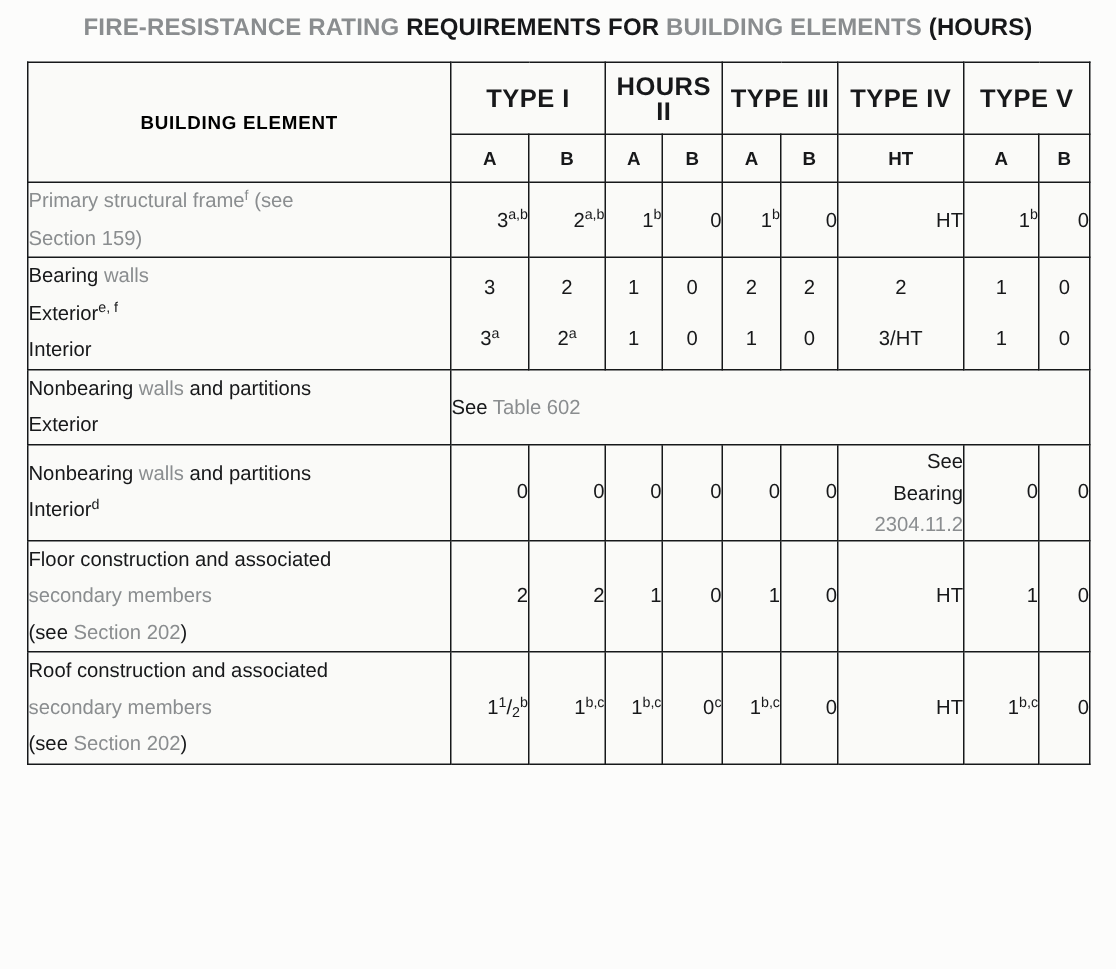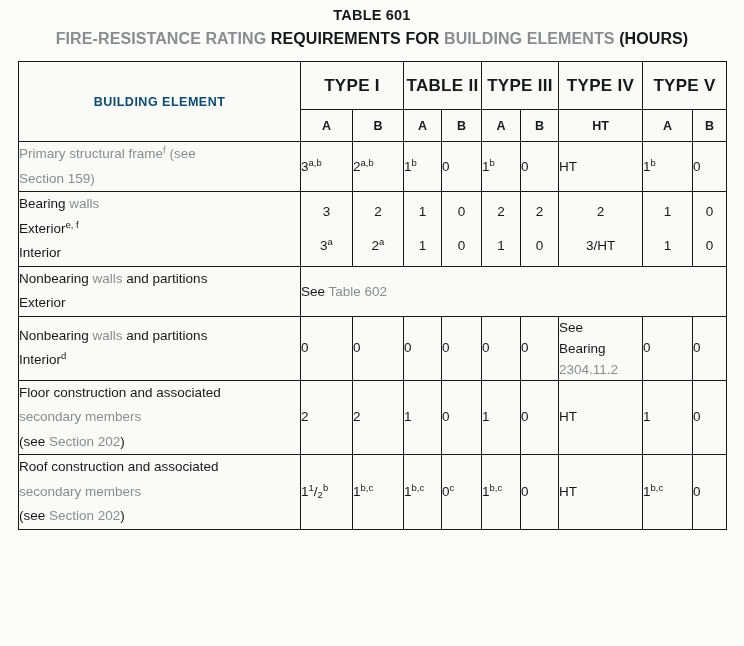--- a/index.html
+++ b/index.html
@@ -77,21 +77,21 @@
   col.c-5a   { width: 50px; }
   col.c-5b   { width: 34px; }
 
   
   .hdr-elem {
     height: 79px;
     text-align: center;
     font-size: 12.5px;
     font-weight: bold;
     letter-spacing: 0.5px;
-    color: #0c4a6e;
+    color: #000000;
   }
   .hdr-type {
     height: 47px;
     text-align: center;
     font-size: 17px;
     font-weight: bold;
     letter-spacing: 0.3px;
     color: #17181a;
     line-height: 17px;
     padding: 0 2px;
@@ -107,21 +107,21 @@
   
   td.elem {
     text-align: left;
     padding: 10px 0 10px 11px;
     font-size: 13.5px;
     line-height: 24.5px;
     color: #17181a;
     margin-left: 48px;
   }
   td.val {
-    text-align: left;
+    text-align: right;
     font-size: 13.5px;
     color: #17181a;
     line-height: 18px;
   }
   td.val.multi { line-height: 21px; }
   td.val-stack {
     text-align: center;
     font-size: 13.5px;
     color: #17181a;
     line-height: 34px;
@@ -153,21 +153,20 @@
     vertical-align: baseline;
   }
   .rowline { display: block; }
 </style>
 </head>
 <body>
 
 <div class="page">
 
   <div class="title-wrap">
-    <div class="table-number">TABLE 601</div>
     <div class="table-caption">
       <span class="muted">FIRE-RESISTANCE RATING </span><span class="dark">REQUIREMENTS FOR </span><span class="muted">BUILDING ELEMENTS </span><span class="dark">(HOURS)</span>
     </div>
   </div>
 
   <div class="tbl-holder">
     <table class="t601">
       <colgroup>
         <col class="c-elem">
           <col class="c-1a">
@@ -177,21 +176,21 @@
           <col class="c-3a">
           <col class="c-3b">
           <col class="c-4ht">
           <col class="c-5a">
           <col class="c-5b">
       </colgroup>
       <thead>
         <tr>
           <th class="hdr-elem" rowspan="2">BUILDING ELEMENT</th>
           <th class="hdr-type" colspan="2">TYPE I</th>
-          <th class="hdr-type" colspan="2">TABLE II</th>
+          <th class="hdr-type" colspan="2">HOURS II</th>
           <th class="hdr-type" colspan="2">TYPE III</th>
           <th class="hdr-type">TYPE IV</th>
           <th class="hdr-type" colspan="2">TYPE V</th>
         </tr>
         <tr>
           <th class="hdr-sub">A</th>
           <th class="hdr-sub">B</th>
           <th class="hdr-sub">A</th>
           <th class="hdr-sub">B</th>
           <th class="hdr-sub">A</th>

